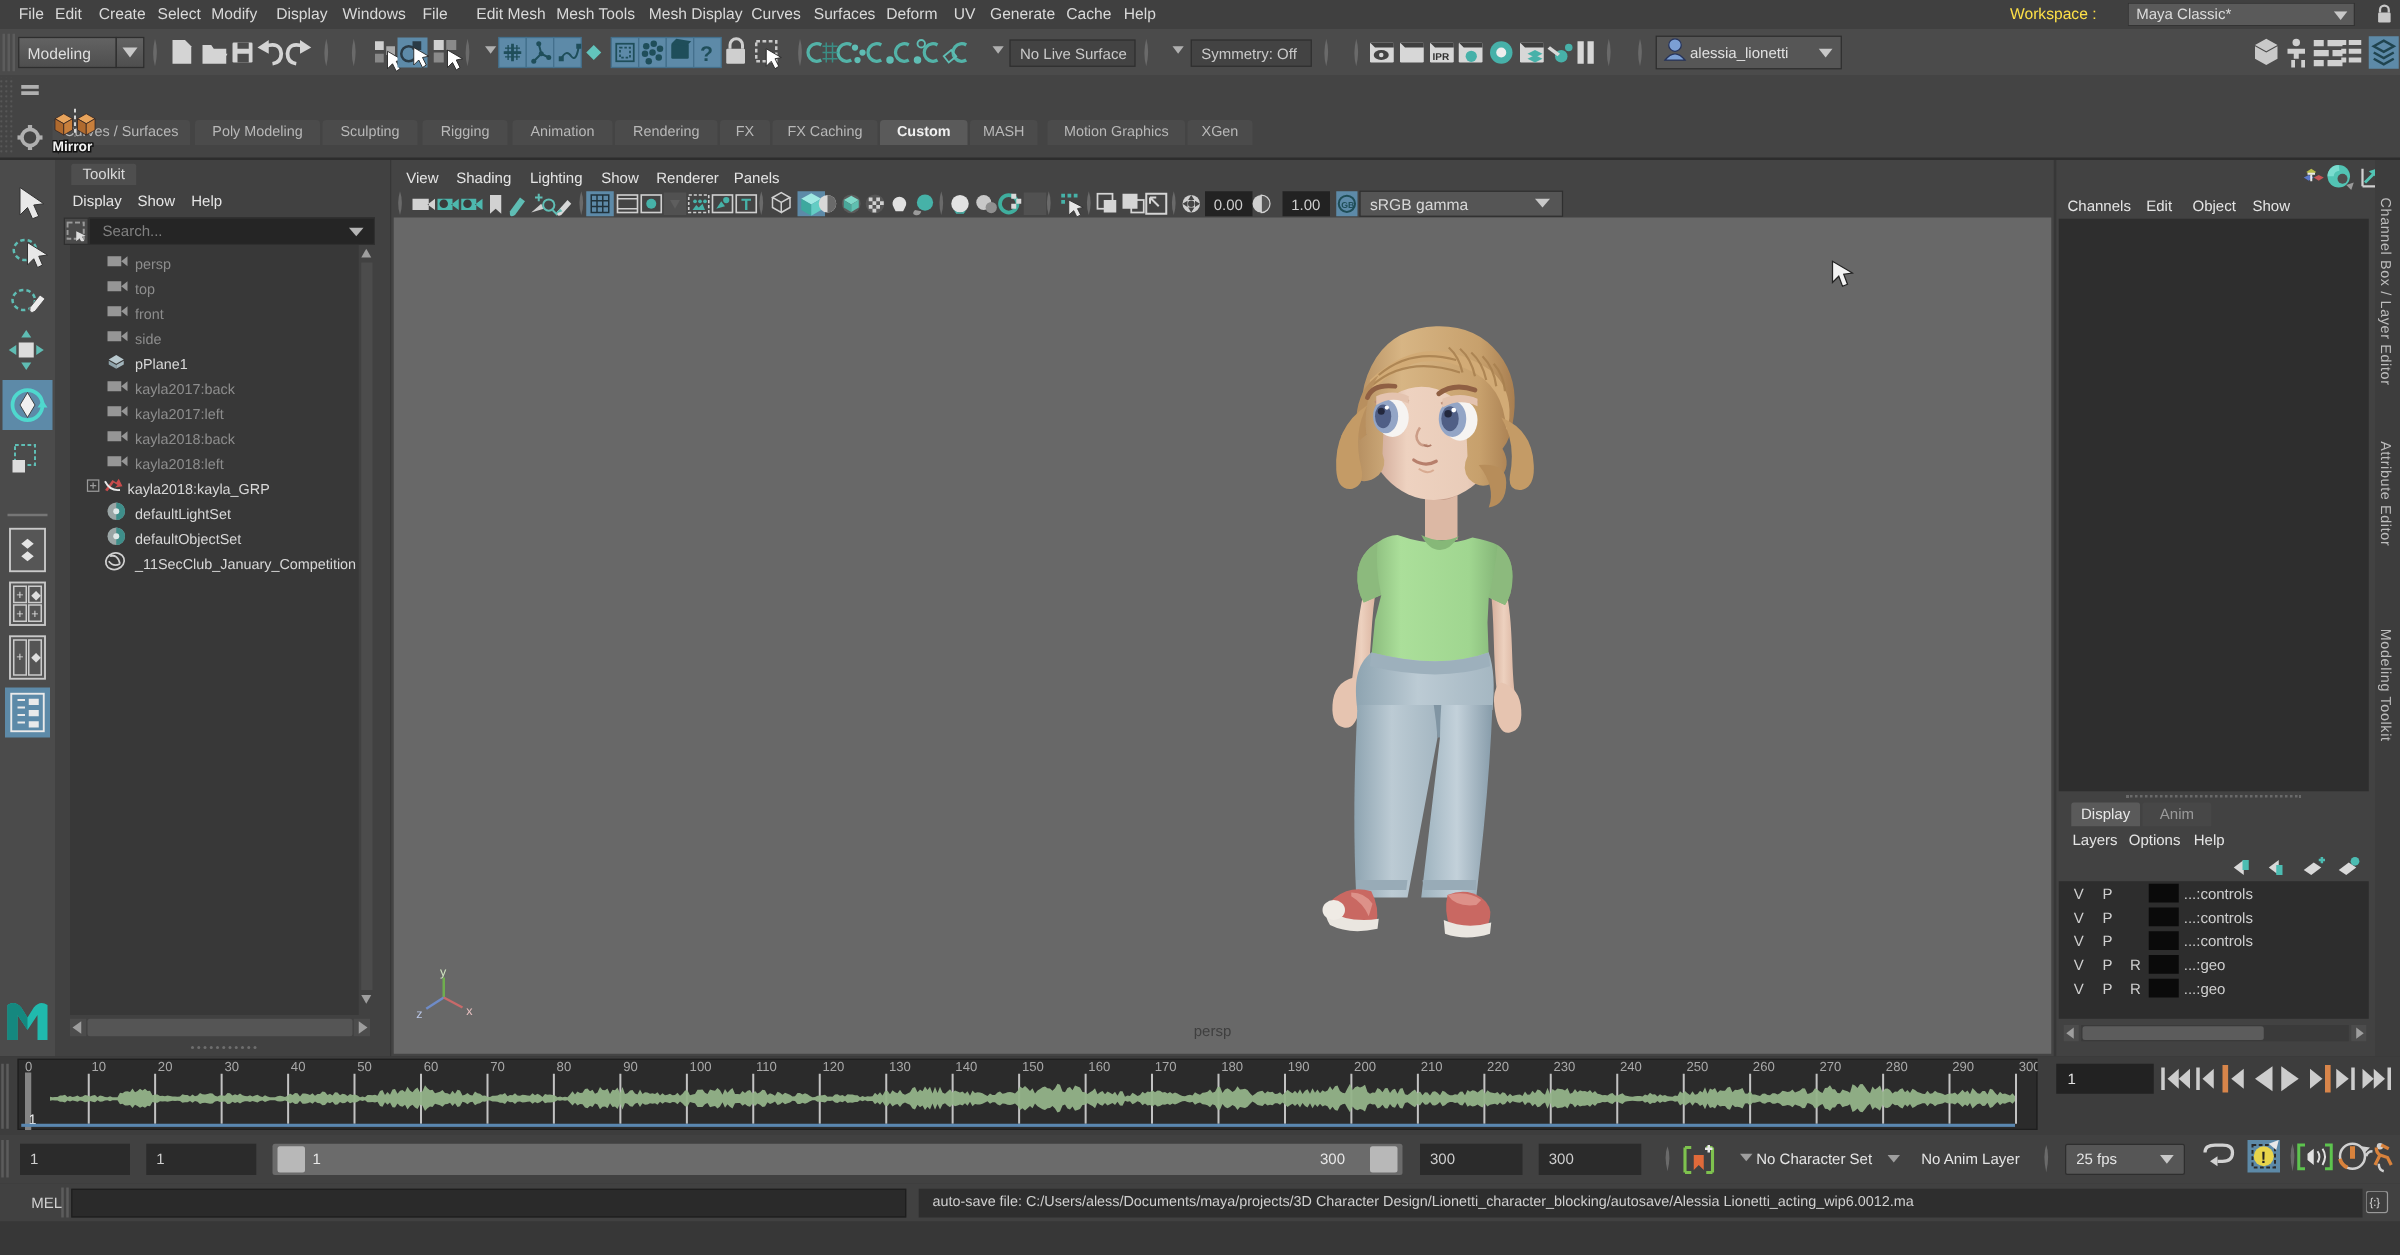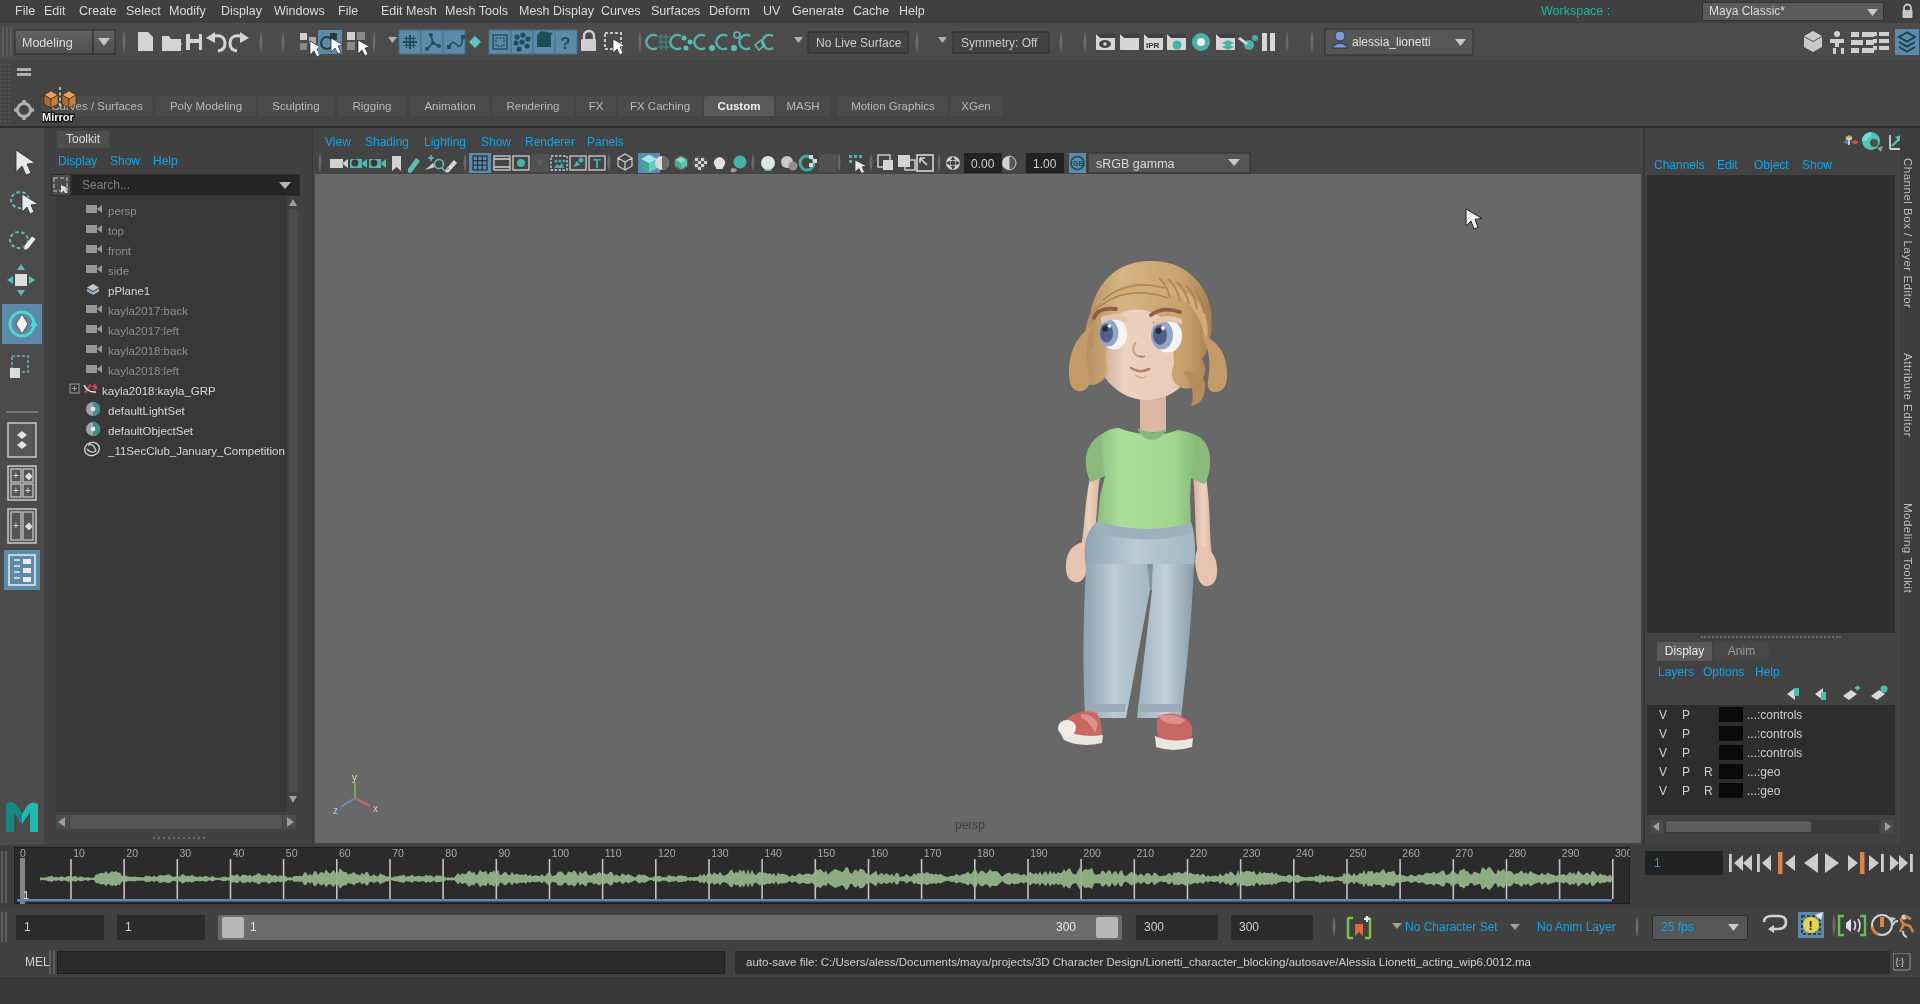--- a/index.html
+++ b/index.html
@@ -24,21 +24,21 @@
 #treearea { position:absolute; left:12px; top:68px; width:244px; height:616px; background:#383838; }
 #viewport { left:313px; top:128px; width:1330px; height:717px; background:#444444; }
 #vp3d { position:absolute; left:2px; top:46px; width:1326px; height:669px; background:#686868; overflow:hidden; }
 #rightpanel { left:1645px; top:128px; width:255px; height:717px; background:#424242; }
 #righttabs { left:1900px; top:128px; width:20px; height:717px; background:#3d3d3d; }
 
 #timeline { left:0; top:845px; width:1920px; height:63px; background:#3d3d3d; }
 #rangerow { left:0; top:908px; width:1920px; height:39px; background:#414141; }
 #melrow { left:0; top:947px; width:1920px; height:30px; background:#414141;padding-left:48px; }
 #helprow { left:0; top:977px; width:1920px; height:27px; background:#424242; }
-.txt { position:absolute; color:#0ea5e9; font-size:12px; white-space:nowrap; }
+.txt { position:absolute; color:#e5e5e5; font-size:12px; white-space:nowrap; }
 </style>
 </head>
 <body>
 <div id="root">
   <div id="menubar" class="abs">
     <span class="mi" style="left:15px">File</span>
     <span class="mi" style="left:44px">Edit</span>
     <span class="mi" style="left:79px">Create</span>
     <span class="mi" style="left:126px">Select</span>
     <span class="mi" style="left:169px">Modify</span>
@@ -48,21 +48,21 @@
     <span class="mi" style="left:381px">Edit Mesh</span>
     <span class="mi" style="left:445px">Mesh Tools</span>
     <span class="mi" style="left:519px">Mesh Display</span>
     <span class="mi" style="left:601px">Curves</span>
     <span class="mi" style="left:651px">Surfaces</span>
     <span class="mi" style="left:709px">Deform</span>
     <span class="mi" style="left:763px">UV</span>
     <span class="mi" style="left:792px">Generate</span>
     <span class="mi" style="left:853px">Cache</span>
     <span class="mi" style="left:899px">Help</span>
-    <span class="mi" style="left:1541px;color:#14b8a6">Workspace :</span>
+    <span class="mi" style="left:1608px;color:#fde047">Workspace :</span>
     <div style="position:absolute;left:1702px;top:2px;width:182px;height:19px;background:#5a5a5a;border:1px solid #333;color:#dcdcdc;font-size:12px;line-height:17px;padding-left:6px">Maya Classic*
       <svg width="11" height="8" style="position:absolute;right:5px;top:6px">
           <path d="M0 0 L11 0 L5.5 7 Z" fill="#c8c8c8"></path>
         </svg>
     </div>
     <svg width="13" height="17" style="position:absolute;left:1901px;top:3px">
         <path d="M3 7 V5 a3.5 3.5 0 0 1 7 0 V7" fill="none" stroke="#c8c8c8" stroke-width="1.8"></path>
         <rect x="1.5" y="7" width="10" height="8" rx="1" fill="#c8c8c8"></rect>
       </svg>
   </div>

